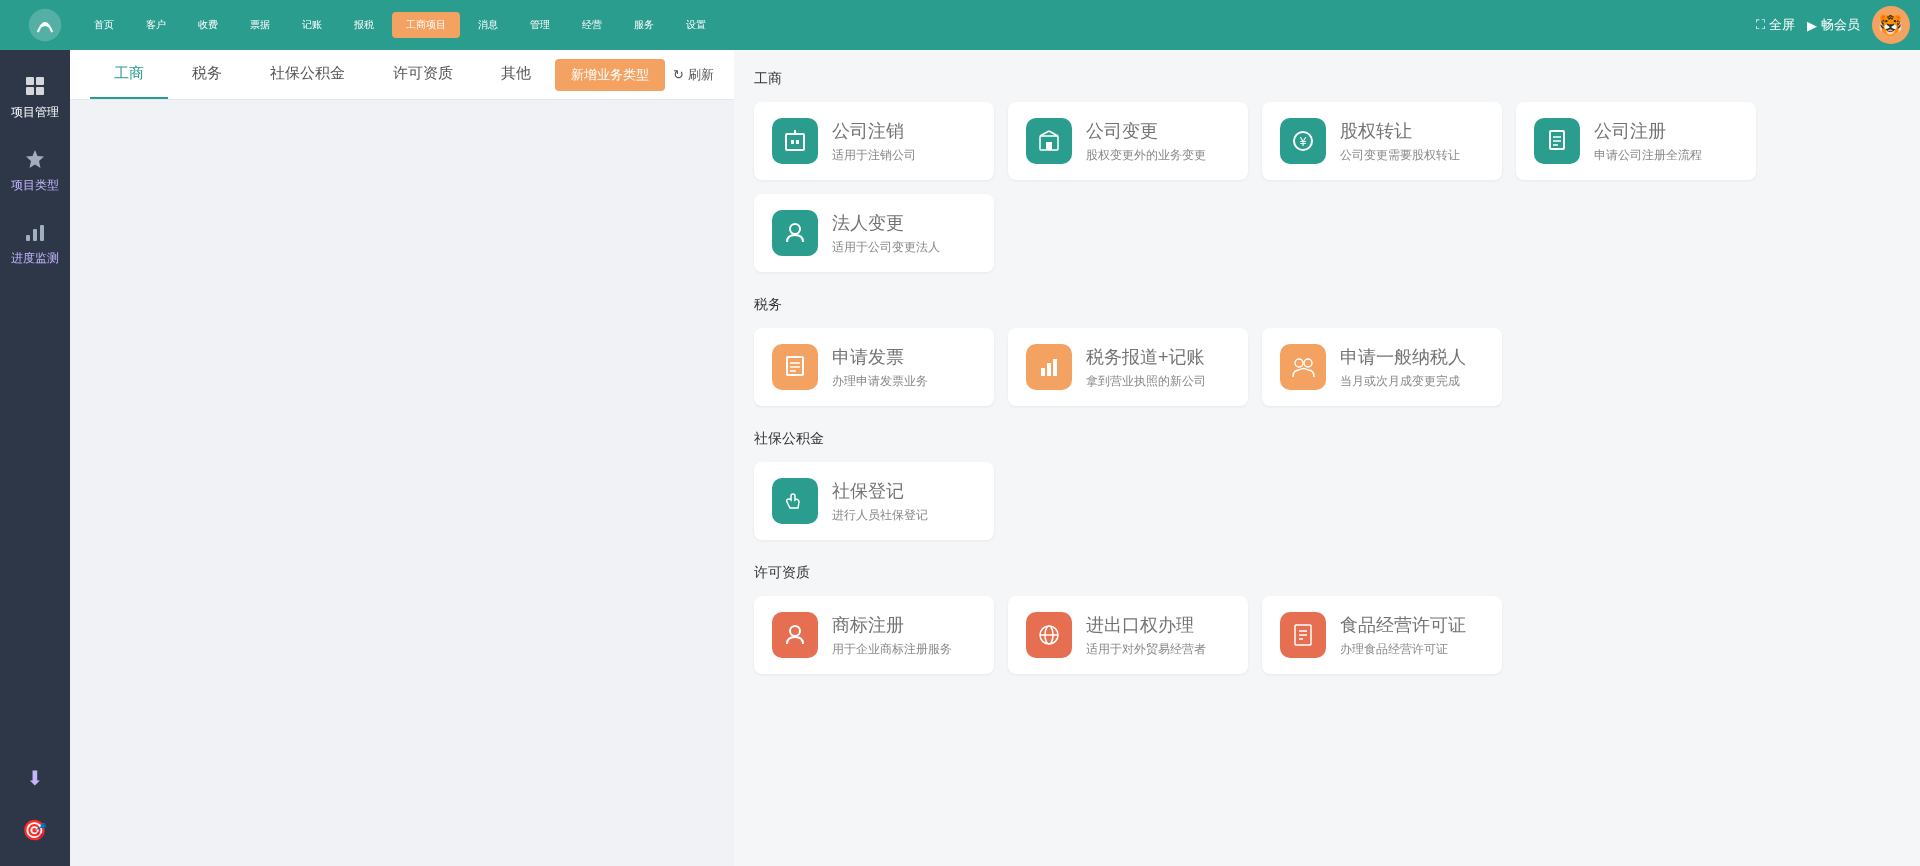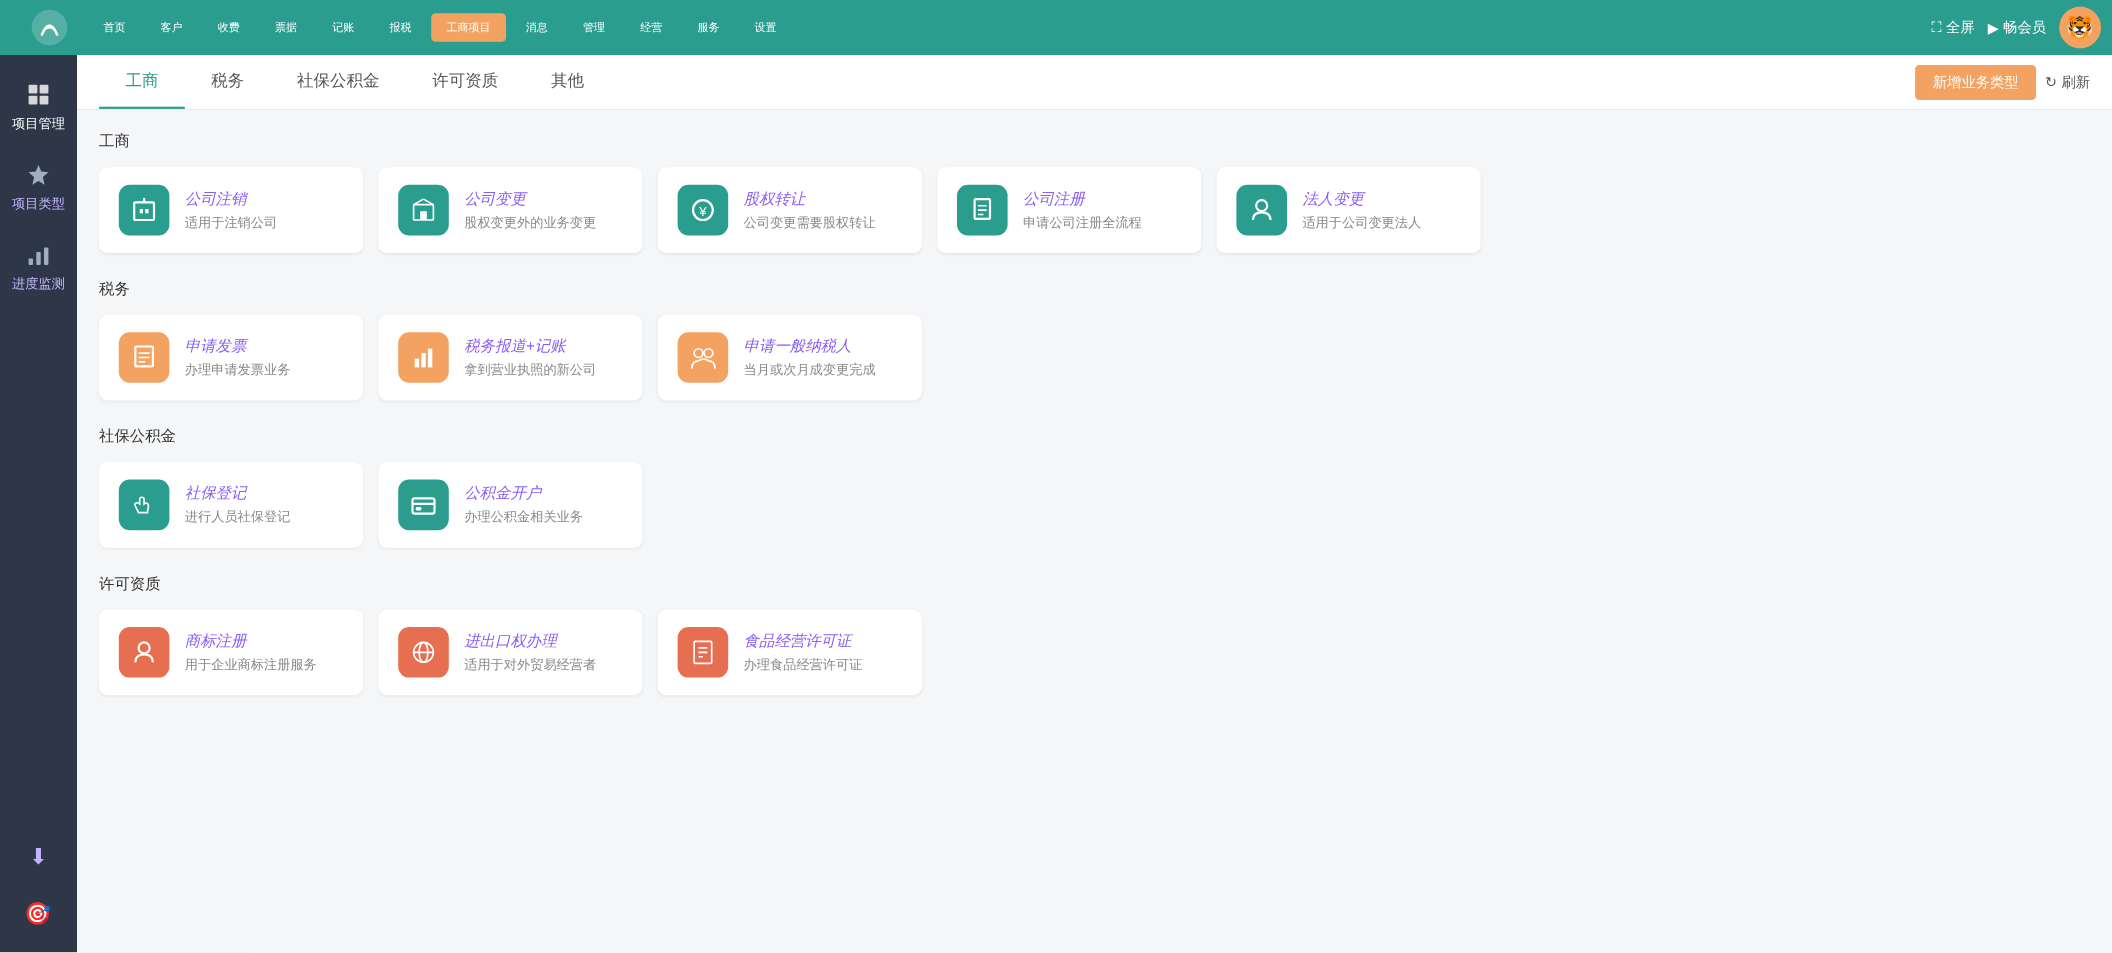--- a/index.html
+++ b/index.html
@@ -108,21 +108,21 @@
     .sidebar-bottom {
       margin-top: auto;
       padding-bottom: 10px;
       width: 100%;
     }
 
     
     .content-area {
       flex: 1;
       display: flex;
-      flex-direction: column;
+      flex-direction: row;
       overflow: hidden;
     }
 
     
     .tab-bar {
       background: white;
       display: flex;
       align-items: center;
       padding: 0 20px;
       border-bottom: 1px solid #e2e8f0;
@@ -224,21 +224,21 @@
       align-items: center;
       justify-content: center;
       flex-shrink: 0;
       font-size: 22px;
       color: white;
     }
     .card-icon.teal { background: #2a9d8f; }
     .card-icon.orange { background: #f4a261; }
     .card-icon.red { background: #e76f51; }
     .card-info { display: flex; flex-direction: column; gap: 4px; }
-    .card-title { font-size: 14px; color: #8b5cf6; font-weight: 500; font-style: italic; }
+    .card-title { font-size: 18px; color: #737373; font-weight: 500; }
     .card-desc { font-size: 12px; color: #888; }
   </style>
 </head>
 <body>
 
 <div class="top-nav">
   <div class="top-nav-logo">
     <svg class="logo-icon" viewBox="0 0 40 40">
       <circle cx="20" cy="20" r="18" fill="rgba(255,255,255,0.2)"></circle>
       <path d="M12 28 Q20 8 28 28" stroke="white" stroke-width="2.5" fill="none"></path>
@@ -459,33 +459,20 @@
               <div class="card-icon teal">
                 <svg width="26" height="26" viewBox="0 0 26 26">
                   <path d="M8 20 L5 14 Q4 11 7 11 Q8 11 9 12 L9 8 Q9 6 11 6 Q13 6 13 8 L13 12 Q14 11 15.5 11.5 Q17 12 17 14 L16 20 Z" stroke="white" stroke-width="1.5" fill="none"></path>
                 </svg>
               </div>
               <div class="card-info">
                 <div class="card-title">社保登记</div>
                 <div class="card-desc">进行人员社保登记</div>
               </div>
             </div>
-            <div class="card">
-              <div class="card-icon teal">
-                <svg width="26" height="26" viewBox="0 0 26 26">
-                  <rect x="3" y="7" width="20" height="14" rx="2" stroke="white" stroke-width="2" fill="none"></rect>
-                  <line x1="3" y1="12" x2="23" y2="12" stroke="white" stroke-width="2"></line>
-                  <rect x="6" y="15" width="5" height="3" rx="1" fill="white"></rect>
-                </svg>
-              </div>
-              <div class="card-info">
-                <div class="card-title">公积金开户</div>
-                <div class="card-desc">办理公积金相关业务</div>
-              </div>
-            </div>
           </div>
         </div>
         <div class="section">
           <div class="section-title">许可资质</div>
           <div class="cards-grid">
             <div class="card">
               <div class="card-icon red">
                 <svg width="26" height="26" viewBox="0 0 26 26">
                   <circle cx="13" cy="9" r="5" stroke="white" stroke-width="2" fill="none"></circle>
                   <path d="M5 22 Q5 15 13 15 Q21 15 21 22" stroke="white" stroke-width="2" fill="none"></path>

